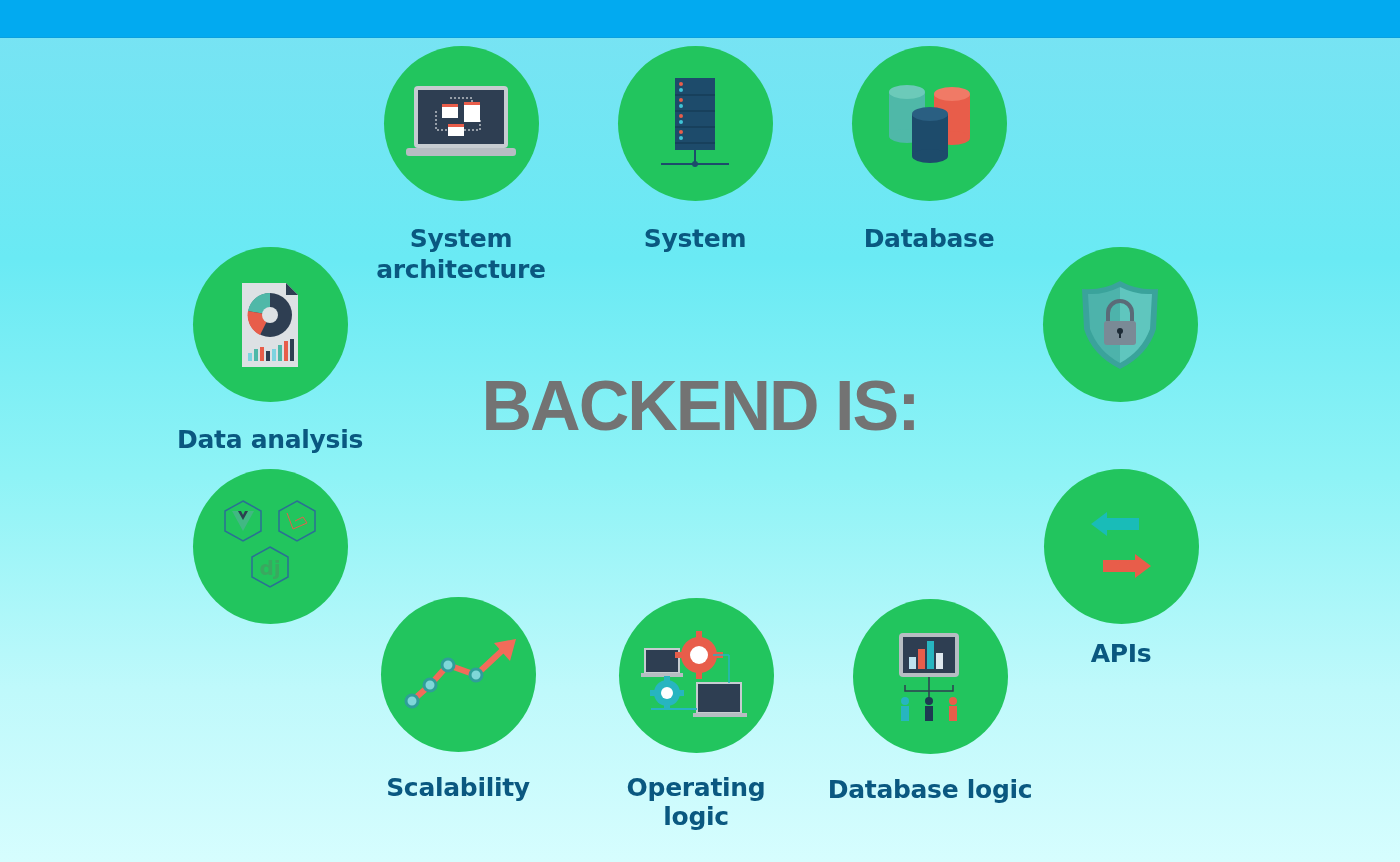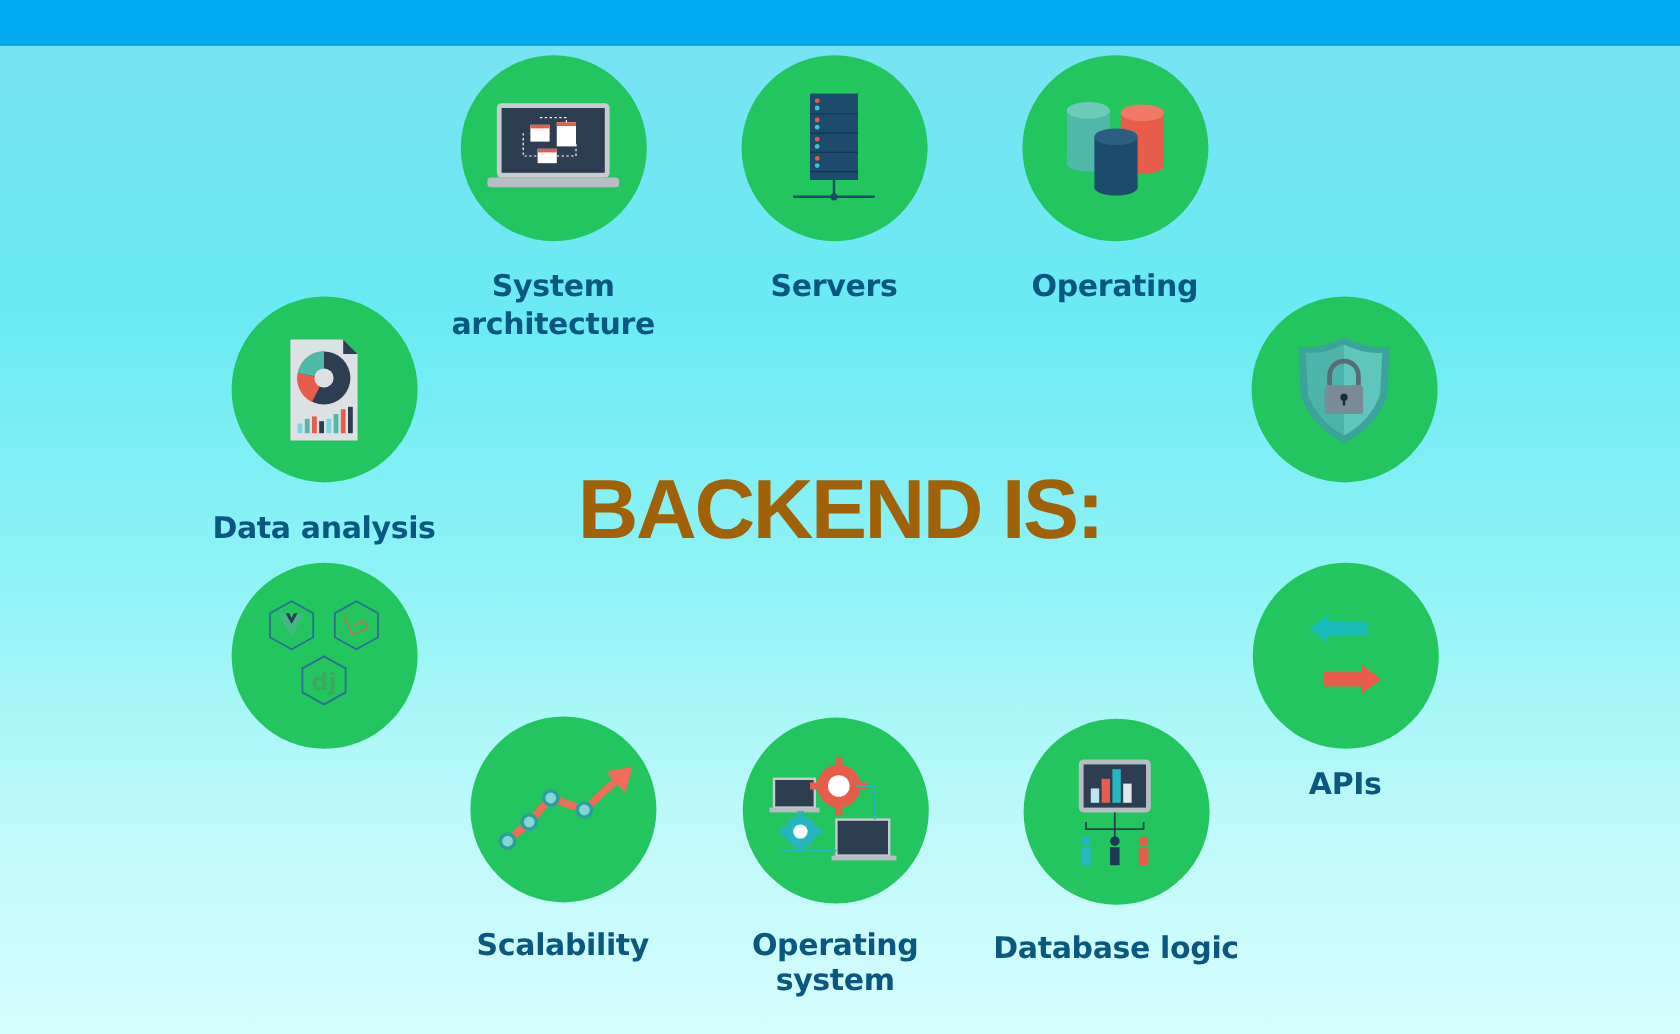--- a/index.html
+++ b/index.html
@@ -15,22 +15,22 @@
   .item { position:absolute; width:260px; text-align:center; }
   .circle {
     width:155px; height:155px; border-radius:50%; background:#22c55e;
     margin:0 auto; position:relative; display:flex; align-items:center; justify-content:center;
   }
   .label {
     color:#0a5880; font-weight:bold; font-size:25px; line-height:31px;
     margin-top:22px; letter-spacing:-0.3px;
   }
   .title {
-    position:absolute; left:440px; top:384px; width:520px; text-align:center;
-    color:#a16207; font-weight:bold; font-size:70px; letter-spacing:-2px;
+    position:absolute; left:440px; top:366px; width:520px; text-align:center;
+    color:#737373; font-weight:bold; font-size:70px; letter-spacing:-2px;
     font-family: "Liberation Sans", sans-serif;
   }
   svg { display:block; }
 </style>
 </head>
 <body>
 
 <div class="topbar"></div>
 
 <div class="title">BACKEND IS:</div>
@@ -77,40 +77,40 @@
             <line x1="20" y1="35" x2="60" y2="35"></line>
             <line x1="20" y1="51" x2="60" y2="51"></line>
             <line x1="20" y1="67" x2="60" y2="67"></line>
           </g>
         <line x1="40" y1="74" x2="40" y2="88" stroke="#1d4b6b" stroke-width="2"></line>
         <line x1="6" y1="88" x2="74" y2="88" stroke="#1d4b6b" stroke-width="2"></line>
         <circle cx="40" cy="88" r="3" fill="#1d4b6b"></circle>
       </svg>
     </span>
   </div>
-  <div class="label">Servers</div>
+  <div class="label">System</div>
 </div>
 
 <div class="item" style="left:799px; top:46px;">
   <div class="circle">
     <span>
       <svg width="85" height="80" viewBox="0 0 85 80">
         <rect x="2" y="8" width="36" height="44" fill="#4fb8a8"></rect>
           <ellipse cx="20" cy="8" rx="18" ry="7" fill="#6ccab9"></ellipse>
           <ellipse cx="20" cy="52" rx="18" ry="7" fill="#4fb8a8"></ellipse>
         <rect x="47" y="10" width="36" height="44" fill="#e85d4a"></rect>
           <ellipse cx="65" cy="10" rx="18" ry="7" fill="#f07a66"></ellipse>
           <ellipse cx="65" cy="54" rx="18" ry="7" fill="#e85d4a"></ellipse>
         <rect x="25" y="30" width="36" height="42" fill="#1d4b6b"></rect>
           <ellipse cx="43" cy="30" rx="18" ry="7" fill="#2a5f82"></ellipse>
           <ellipse cx="43" cy="72" rx="18" ry="7" fill="#1d4b6b"></ellipse>
       </svg>
     </span>
   </div>
-  <div class="label">Operating</div>
+  <div class="label">Database</div>
 </div>
 
 <div class="item" style="left:140px; top:247px;">
   <div class="circle">
     <span>
       <svg width="60" height="88" viewBox="0 0 60 88">
         <path d="M2 2 H46 L58 14 V86 H2 Z" fill="#dde1e4"></path>
         <path d="M46 2 L58 14 H46 Z" fill="#2e3e52"></path>
         <circle cx="30" cy="34" r="22" fill="#2e3e52"></circle>
         <path d="M30 34 L30 12 A22 22 0 0 0 8 30 Z" fill="#4fb8a8"></path>
@@ -171,21 +171,21 @@
     <span>
       <svg width="60" height="70" viewBox="0 0 60 70">
         <polygon points="0,12 16,0 16,6 48,6 48,18 16,18 16,24" fill="#19bcb8"></polygon>
         <polygon points="60,54 44,42 44,48 12,48 12,60 44,60 44,66" fill="#e85d4a"></polygon>
       </svg>
     </span>
   </div>
   <div class="label" style="margin-top:14px;">APIs</div>
 </div>
 
-<div class="item" style="left:339px; top:597px;">
+<div class="item" style="left:328px; top:597px;">
   <div class="circle">
     <span>
       <svg width="120" height="80" viewBox="0 0 120 80">
         <polyline points="14,66 32,50 50,30 78,40 108,12" stroke="#f26b5a" stroke-width="6" fill="none"></polyline>
         <polygon points="118,4 96,8 112,26" fill="#f26b5a"></polygon>
         <g fill="#7fd7d8" stroke="#2f9e9a" stroke-width="3">
           <circle cx="14" cy="66" r="6"></circle>
             <circle cx="32" cy="50" r="6"></circle>
             <circle cx="50" cy="30" r="6"></circle>
             <circle cx="78" cy="40" r="6"></circle>
@@ -219,21 +219,21 @@
             <rect x="37" y="59" width="6" height="6"></rect>
           </g>
         <rect x="56" y="52" width="44" height="30" fill="#2e3e52" stroke="#c7ccd1" stroke-width="2"></rect>
         <rect x="52" y="82" width="54" height="4" fill="#b7bdc3"></rect>
         <line x1="10" y1="78" x2="56" y2="78" stroke="#27b5c0" stroke-width="2"></line>
         <line x1="72" y1="24" x2="88" y2="24" stroke="#27b5c0" stroke-width="1.5"></line>
         <line x1="88" y1="24" x2="88" y2="52" stroke="#27b5c0" stroke-width="1.5"></line>
       </svg>
     </span>
   </div>
-  <div class="label" style="width:160px;margin-left:50px;margin-top:20px;line-height:29px;">Operating system</div>
+  <div class="label" style="width:160px;margin-left:50px;margin-top:20px;line-height:29px;">Operating logic</div>
 </div>
 
 <div class="item" style="left:800px; top:599px;">
   <div class="circle">
     <span>
       <svg width="70" height="92" viewBox="0 0 70 92">
         <rect x="4" y="2" width="60" height="44" rx="4" fill="#b7bdc3"></rect>
         <rect x="8" y="6" width="52" height="36" fill="#2e3e52"></rect>
         <rect x="14" y="26" width="7" height="12" fill="#bfe3f0"></rect>
         <rect x="23" y="18" width="7" height="20" fill="#e85d4a"></rect>

